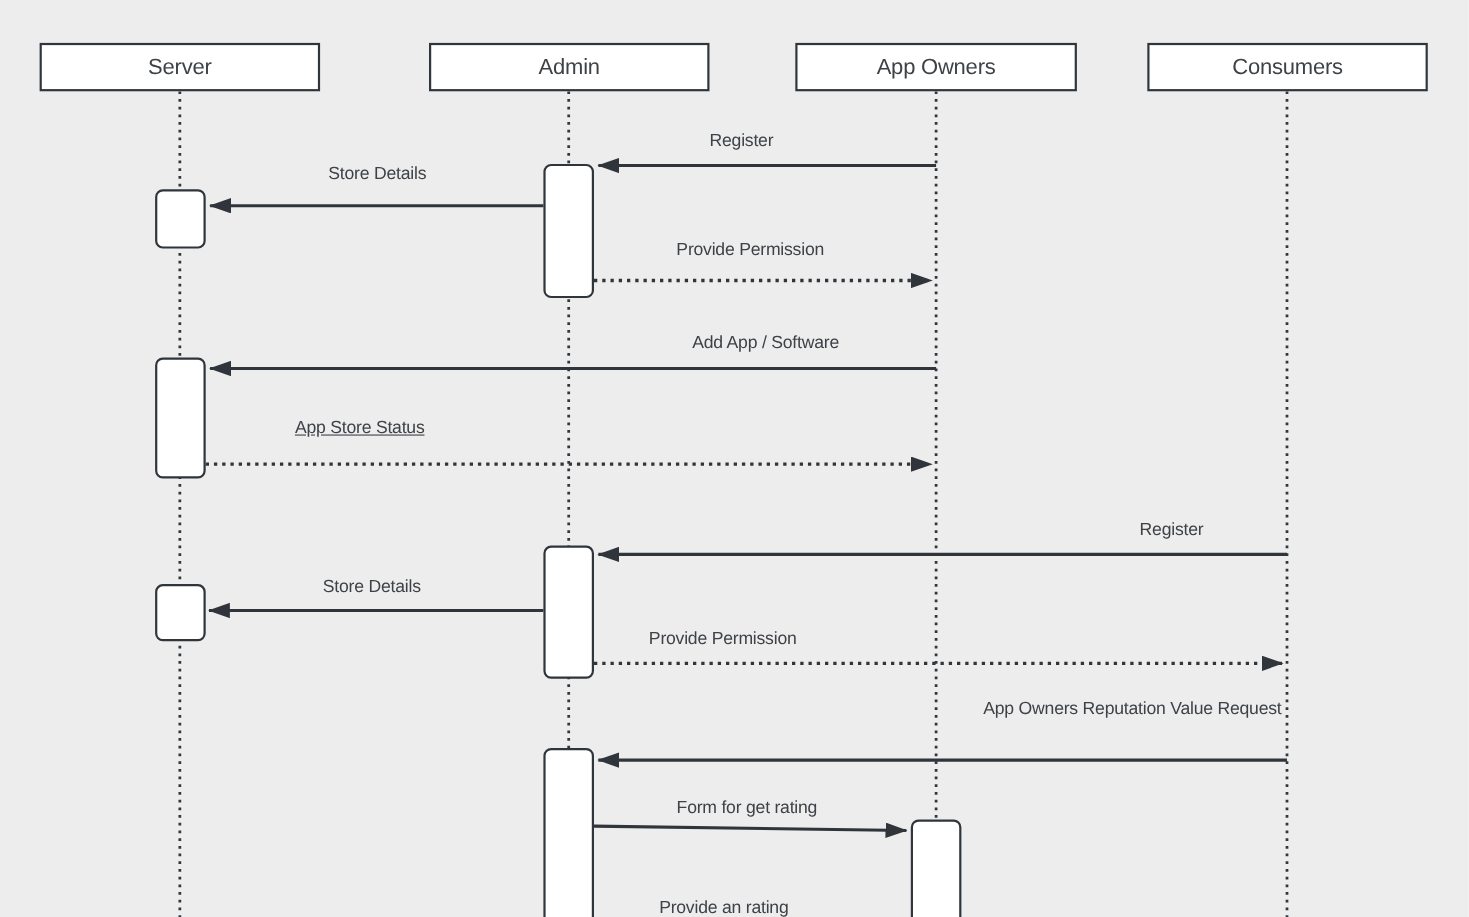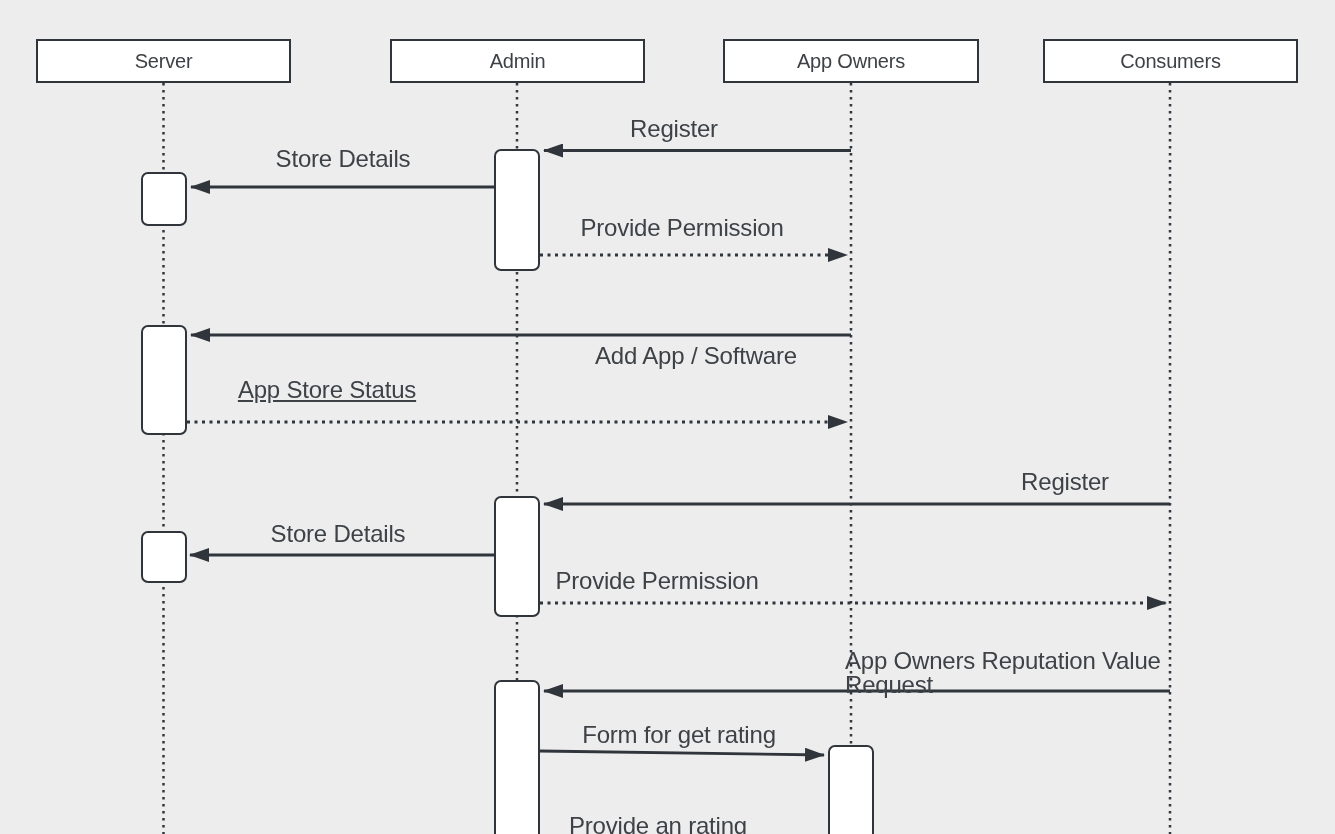--- a/index.html
+++ b/index.html
@@ -26,22 +26,22 @@
   .act{
     position:absolute;width:46px;
     background:#ffffff;border:2.6px solid #2f353a;
     border-radius:7px;box-sizing:border-box;
     z-index:2;
   }
   .msg-label{
     position:absolute;
     transform:translateX(-50%);
     white-space:nowrap;
-    font-size:24px;line-height:24px;letter-spacing:-0.2px;
-    z-index:4;text-align:left;
+    font-size:16px;line-height:24px;letter-spacing:-0.2px;
+    z-index:4;text-align:right;
   }
   .msg-label.wrap{white-space:normal;width:320px;}
 </style>
 </head>
 <body>
 
 <div id="stage">
 
   <svg class="wires" width="1335" height="834" viewBox="0 0 1335 834">
     <defs>
@@ -84,22 +84,22 @@
   <div class="act" style="left:140.5px;top:172px; height:54px;"></div>
   <div class="act" style="left:140.5px;top:325px; height:110px;"></div>
   <div class="act" style="left:494px;  top:496px; height:121px;"></div>
   <div class="act" style="left:140.5px;top:531px; height:52px;"></div>
   <div class="act" style="left:494px;  top:680px; height:175px;"></div>
   <div class="act" style="left:828px;  top:745px; height:110px;"></div>
 
   <div class="msg-label" style="left:674px; top:117px;">Register</div>
   <div class="msg-label" style="left:343px; top:147px;">Store Details</div>
   <div class="msg-label" style="left:682px; top:216px;">Provide Permission</div>
-  <div class="msg-label" style="left:696px; top:300px;margin-top:44px;">Add App / Software</div>
+  <div class="msg-label" style="left:696px; top:300px;">Add App / Software</div>
   <div class="msg-label" style="left:327px; top:378px;text-decoration:underline;">App Store Status</div>
   <div class="msg-label" style="left:1065px;top:470px;">Register</div>
   <div class="msg-label" style="left:338px; top:522px;">Store Details</div>
   <div class="msg-label" style="left:657px; top:569px;">Provide Permission</div>
-  <div class="msg-label wrap" style="left:1005px;top:633px;margin-top:16px;">App Owners Reputation Value Request</div>
+  <div class="msg-label wrap" style="left:1005px;top:633px;">App Owners Reputation Value Request</div>
   <div class="msg-label" style="left:679px; top:723px;">Form for get rating</div>
   <div class="msg-label" style="left:658px; top:814px;">Provide an rating</div>
 
 </div>
 
 </body></html>

